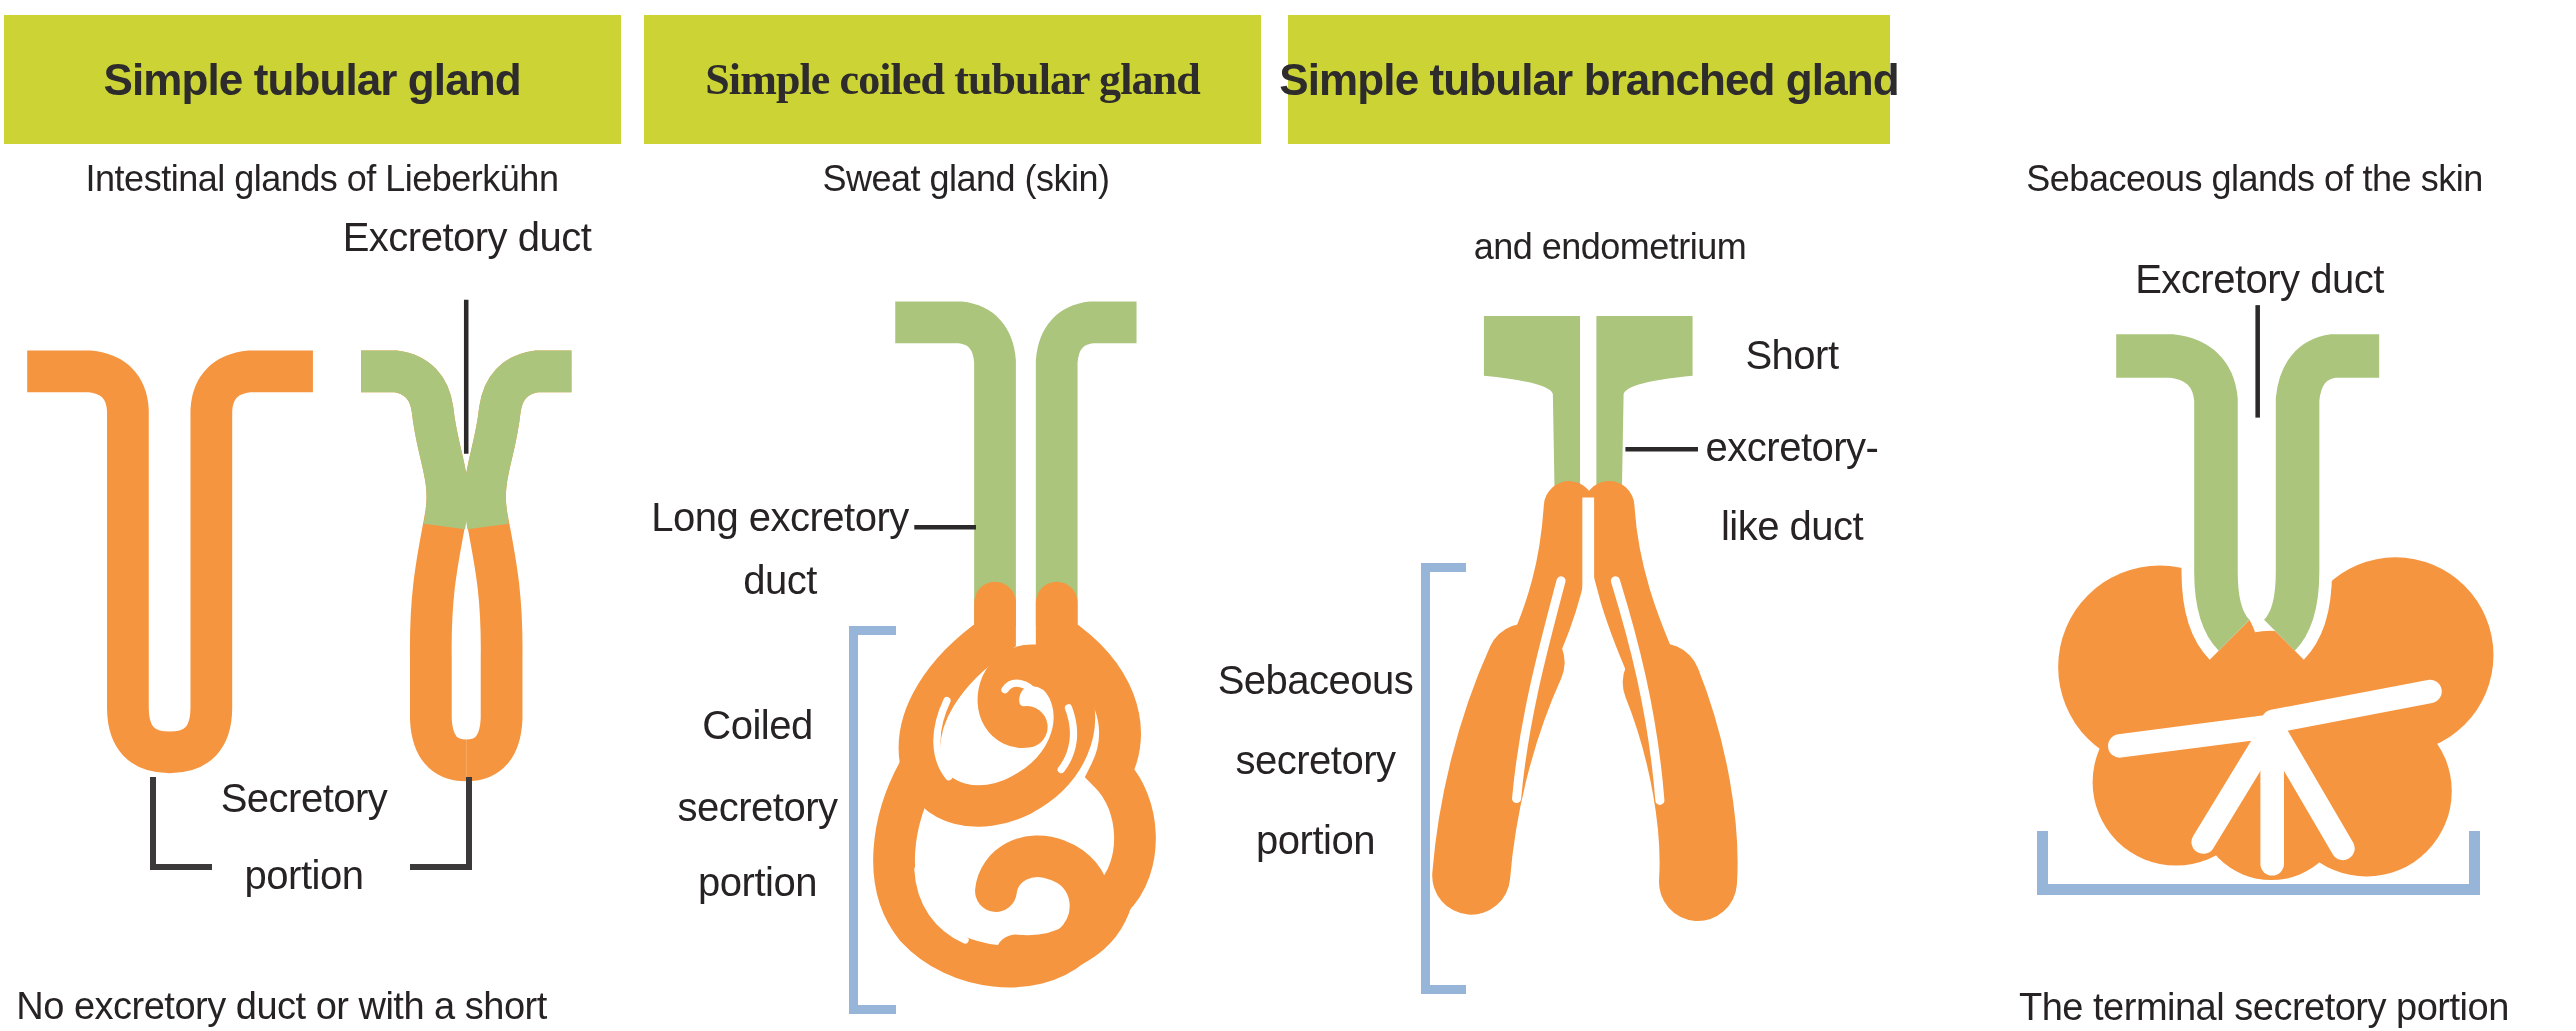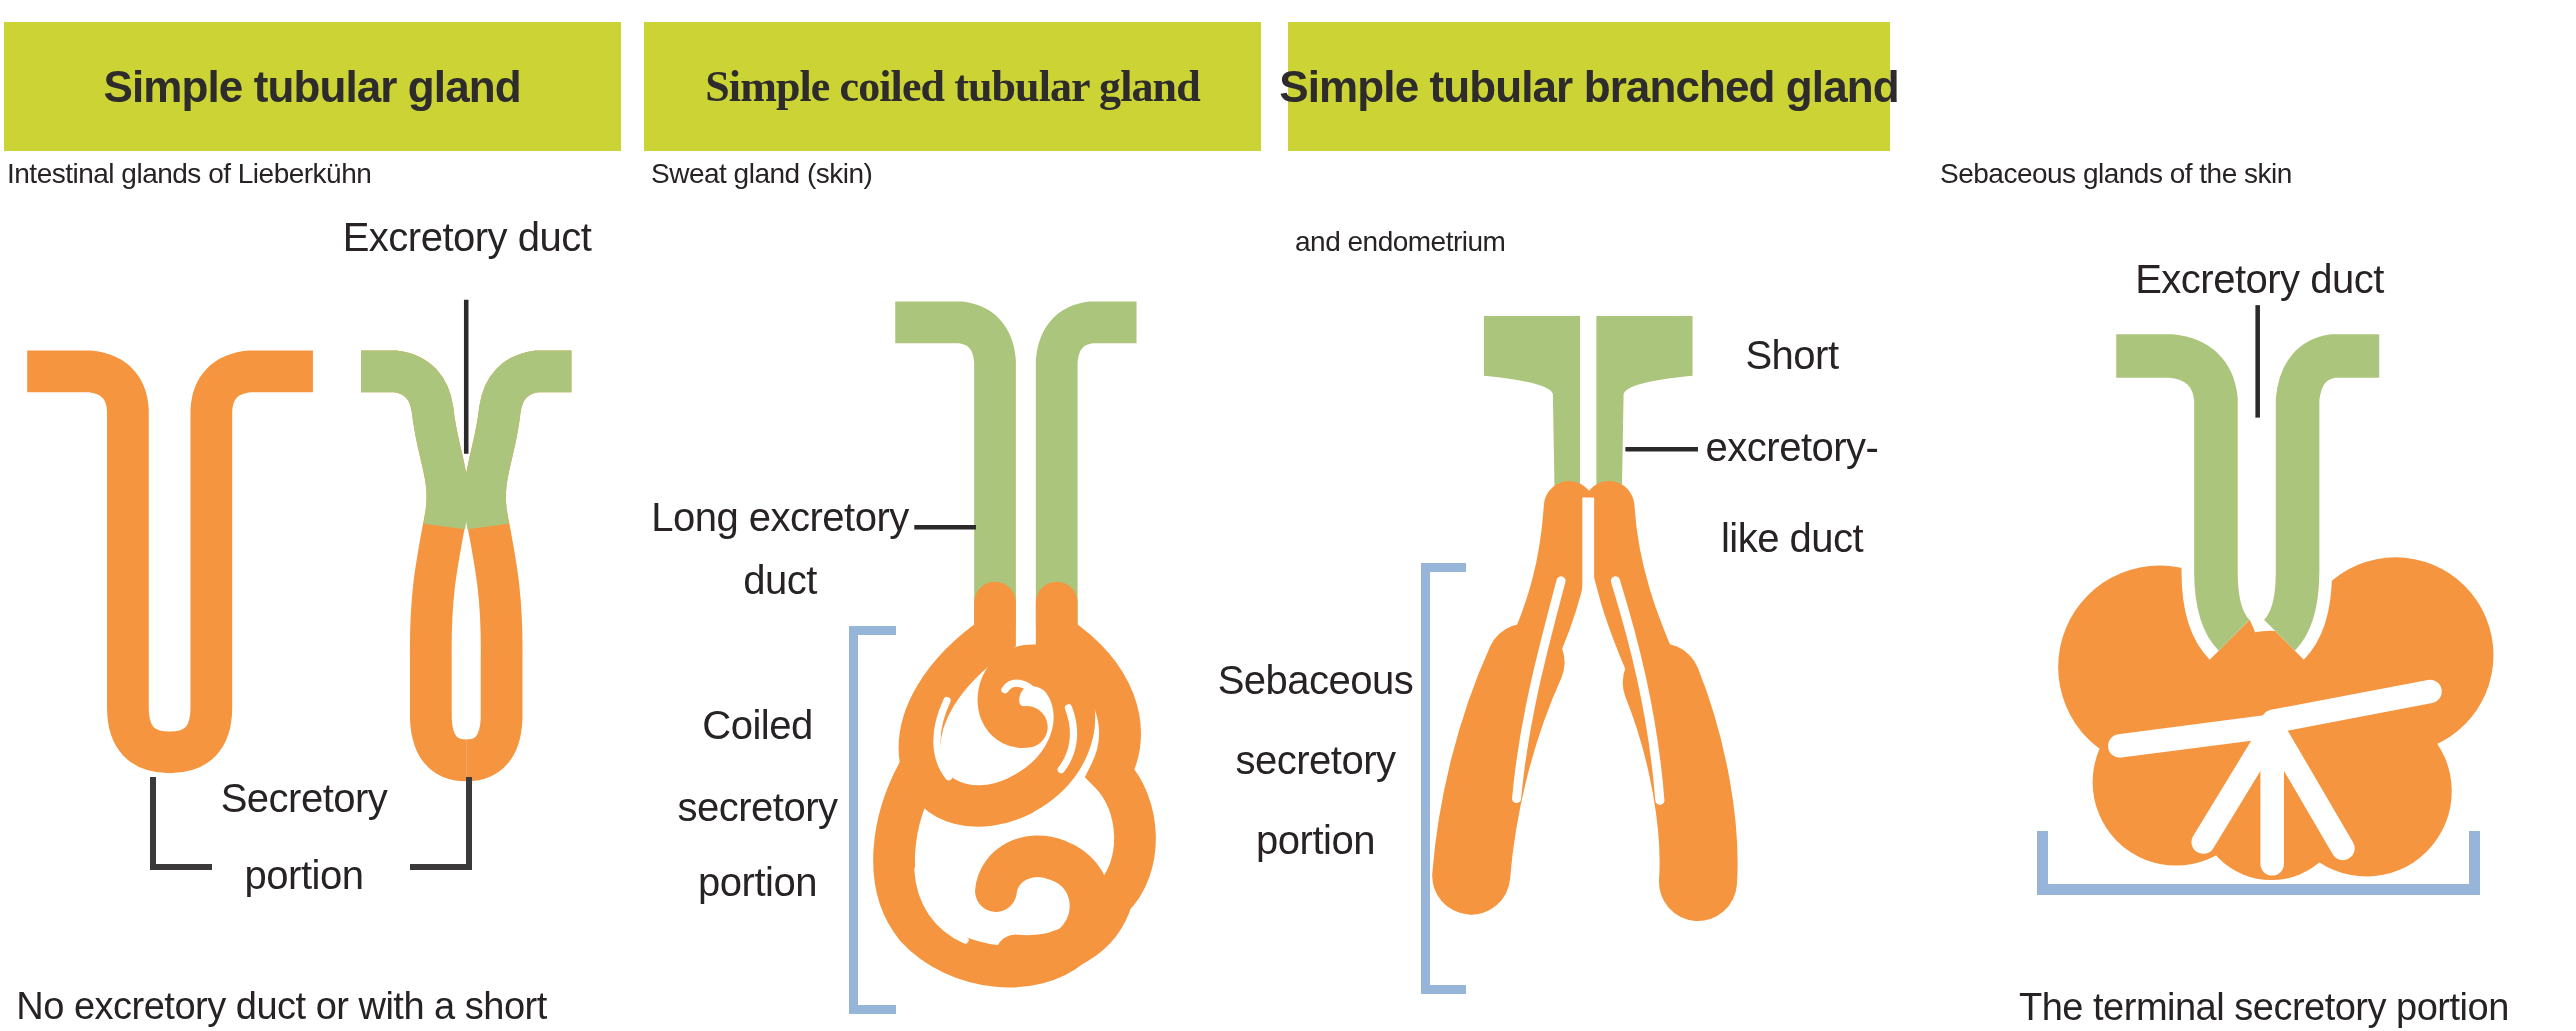--- a/index.html
+++ b/index.html
@@ -1,22 +1,22 @@
 <!DOCTYPE html>
 <html style="--yellow: #cbd434; --orange: #f6953f; --green: #abc57d; --blue: #97b5d9; --text: #272325; --ink: #2b292a;font-size:14.5px"><head>
 <meta charset="utf-8">
 <style>
   html,body{margin:0;padding:0;background:#ffffff;}
   .canvas{position:relative;width:2576px;height:1032px;background:#fff;overflow:hidden;
           font-family:"Liberation Sans",sans-serif;color:var(--text,#272325);}
   .panel{position:absolute;top:0;height:1032px;width:644px;}
-  .hbar{position:absolute;top:22px;height:129px;background:var(--yellow,#cbd434);
+  .hbar{position:absolute;top:15px;height:129px;background:var(--yellow,#cbd434);
         display:flex;align-items:center;justify-content:center;}
   .hbar span{font-weight:bold;font-size:44px;letter-spacing:-0.9px;color:#2d2b2c;white-space:nowrap;}
-  .sub{position:absolute;left:0;width:100%;text-align:left;font-size:28px;letter-spacing:-0.5px;white-space:nowrap;padding-left:7px;}
+  .sub{position:absolute;left:0;width:100%;text-align:center;font-size:36px;letter-spacing:-0.5px;white-space:nowrap;}
   .lbl{position:absolute;font-size:40px;letter-spacing:-0.5px;text-align:center;line-height:51px;white-space:nowrap;}
   .pline{position:absolute;font-size:38px;letter-spacing:-0.5px;line-height:64px;white-space:pre;}
   .corner-left{position:absolute;border-left:6.4px solid #3b393a;border-bottom:6.4px solid #3b393a;}
   .corner-right{position:absolute;border-right:6.4px solid #3b393a;border-bottom:6.4px solid #3b393a;}
   .bracket-side{position:absolute;border-left:9px solid var(--blue,#97b5d9);
                 border-top:9px solid var(--blue,#97b5d9);border-bottom:9px solid var(--blue,#97b5d9);}
   .bracket-bottom{position:absolute;border-left:11px solid var(--blue,#97b5d9);
                   border-right:11px solid var(--blue,#97b5d9);border-bottom:11px solid var(--blue,#97b5d9);}
   svg.art{position:absolute;left:0;top:0;}
   .orange-tube{fill:none;stroke:var(--orange,#f6953f);}
@@ -124,21 +124,21 @@
       <g class="white-line" stroke-width="10" stroke-linecap="round">
         <path d="M301 640 C282 712 260 792 252 880"></path>
         <path d="M361 640 C380 702 402 782 410 882"></path>
       </g>
 
       <line class="black-line" stroke-width="5" x1="372" y1="495" x2="452" y2="495"></line>
     </svg>
 
     <div class="lbl" style="left:377px;width:254px;top:330px;">Short</div>
     <div class="lbl" style="left:377px;width:254px;top:422px;">excretory-</div>
-    <div class="lbl" style="left:377px;width:254px;top:501px;margin-top:12px;">like duct</div>
+    <div class="lbl" style="left:377px;width:254px;top:501px;">like duct</div>
 
     <div class="bracket-side" style="left:133px;top:563px;width:36px;height:413px;"></div>
     <div class="lbl" style="left:-86px;width:227px;top:655px;">Sebaceous</div>
     <div class="lbl" style="left:-86px;width:227px;top:735px;">secretory</div>
     <div class="lbl" style="left:-86px;width:227px;top:815px;">portion</div>
   </section>
 
   <section class="panel" style="left:1933px;width:643px;">
     <div class="sub" style="top:158px;">Sebaceous glands of the skin</div>
     <div class="lbl" style="left:186px;width:281px;top:254px;">Excretory duct</div>

